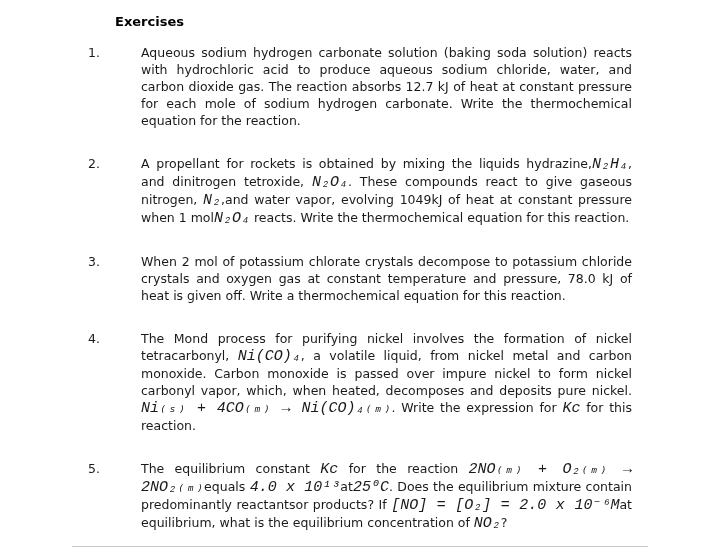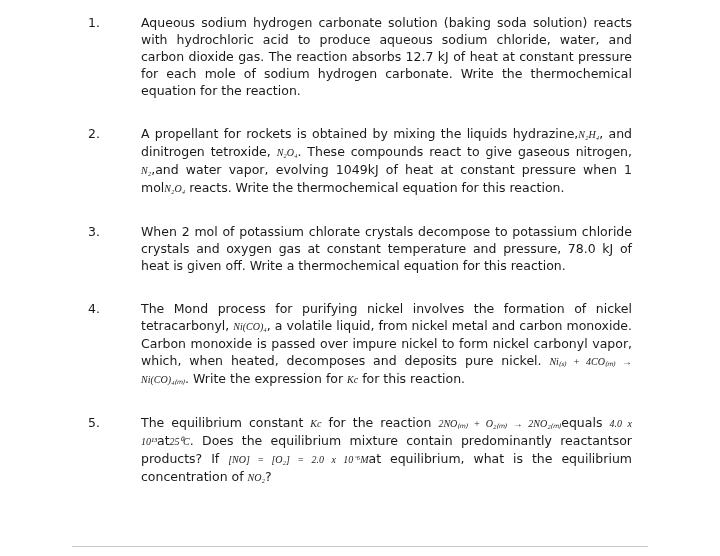--- a/index.html
+++ b/index.html
@@ -44,36 +44,37 @@
   }
   .body-text {
     flex: 1;
     font-size: 12.5px;
     line-height: 17px;
     text-align: justify;
     margin-left: 12px;
   }
   .math {
     font-style: italic;
-    font-family: Liberation Serif, serif;
-    font-size: 10px;
+    font-family: Liberation Mono, monospace;
+    font-size: 15px;
   }
   .bottom-rule {
     position: absolute;
     left: 72px;
     right: 72px;
     bottom: 9px;
     height: 1px;
     background: #c9c9c9;
   }
 </style>
 </head>
 <body>
 
 <div class="page">
+  <h1 class="title">Exercises</h1>
   <div class="exercise-list" id="exercise-list">
       <div class="exercise">
         <div class="num">1.</div>
         <div class="body-text"><span>Aqueous sodium hydrogen carbonate solution (baking soda solution) reacts with hydrochloric acid to produce aqueous sodium chloride, water, and carbon dioxide gas. The reaction absorbs 12.7 kJ of heat at constant pressure for each mole of sodium hydrogen carbonate. Write the thermochemical equation for the reaction.</span></div>
       </div>
       <div class="exercise">
         <div class="num">2.</div>
         <div class="body-text"><span>A propellant for rockets is obtained by mixing the liquids hydrazine,</span><span class="math">N₂H₄</span><span>, and dinitrogen tetroxide, </span><span class="math">N₂O₄</span><span>. These compounds react to give gaseous nitrogen, </span><span class="math">N₂</span><span>,and water vapor, evolving 1049kJ of heat at constant pressure when 1 mol</span><span class="math">N₂O₄</span><span> reacts. Write the thermochemical equation for this reaction.</span></div>
       </div>
       <div class="exercise">

